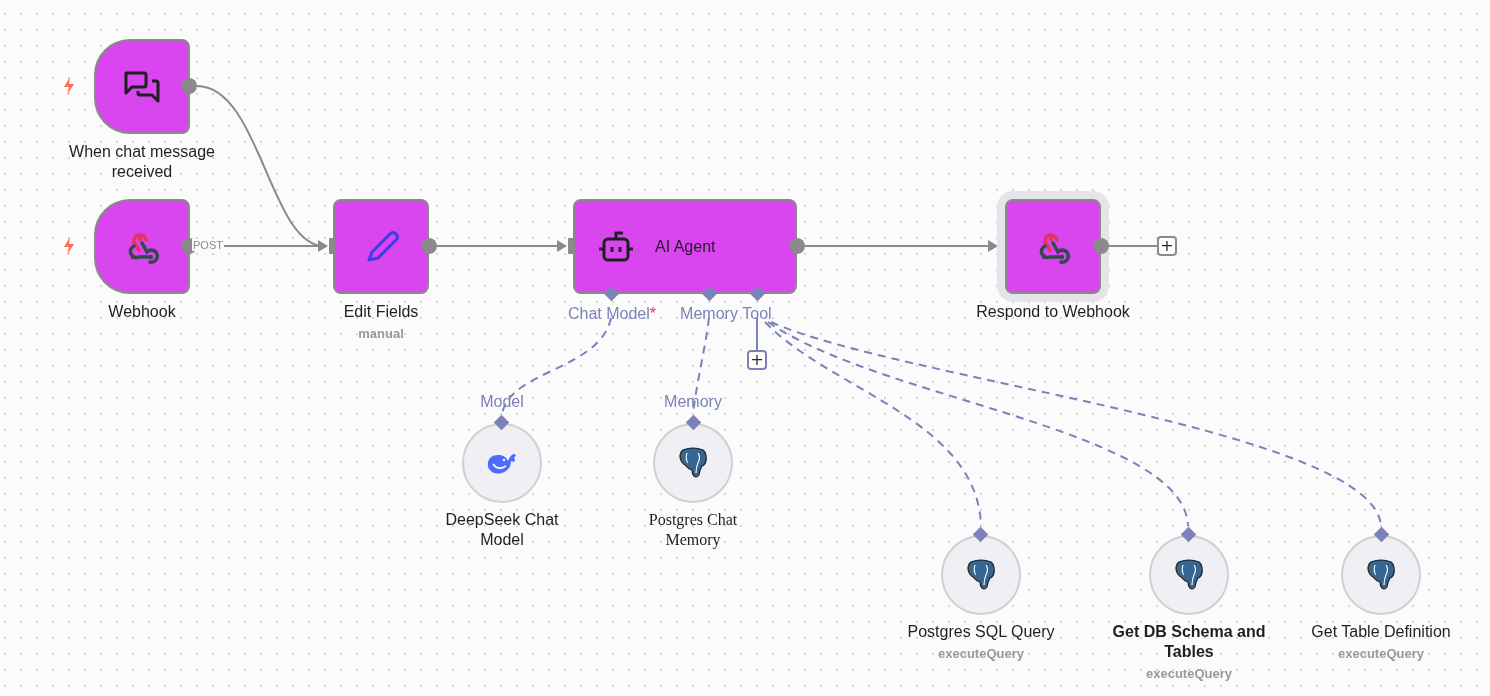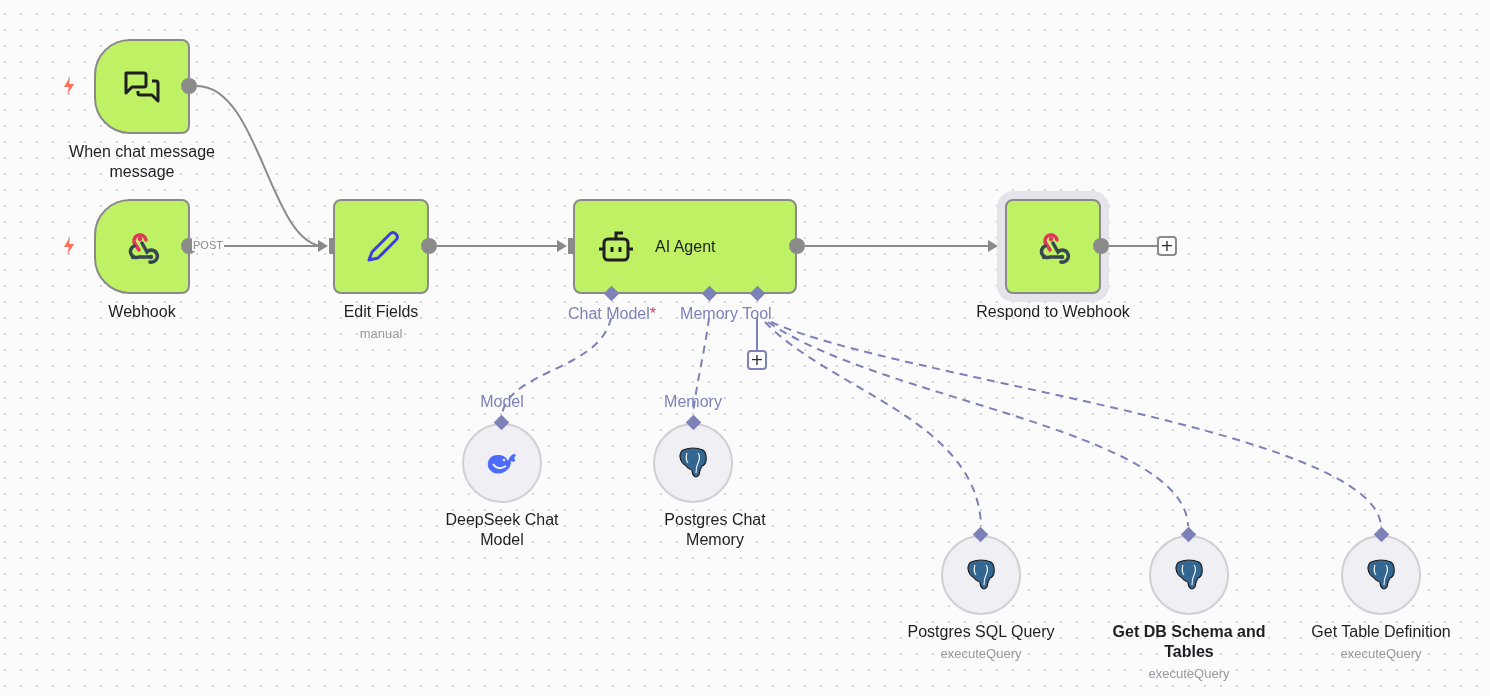--- a/index.html
+++ b/index.html
@@ -8,35 +8,35 @@
       background-color: #fbfbfb;
       background-image: radial-gradient(circle, #d4d4d8 1.1px, transparent 1.3px);
       background-size: 16px 16px;
       background-position: -3px 6px;
       font-family: "Liberation Sans", sans-serif;
       position: relative;
     }
     #canvas { position: absolute; left: 0; top: 0; width: 1490px; height: 527px; border-radius: 21px; }
     svg.edges { position: absolute; left: 0; top: 0; width: 1490px; height: 696px; pointer-events: none; }
     .node {
-      position: absolute; background: #bef264; border: 2px solid #8a8a8a;
+      position: absolute; background: #d946ef; border: 2px solid #8a8a8a;
       border-radius: 8px; display: flex; align-items: center; justify-content: center;
     }
     .node.trigger { border-radius: 36px 8px 8px 36px; }
     .node.selected-halo { box-shadow: 0 0 0 8px #e4e4ea; }
     .node.sub {
       border-radius: 50%; background: #f0f0f4; border: 2px solid #d0d0d4;
     }
     .node-label {
       position: absolute; text-align: center; color: #1f1f23; font-size: 16px; line-height: 20px;
       transform: translateX(-50%); white-space: nowrap;
     }
     .node-sublabel {
       position: absolute; text-align: center; color: #98989e; font-size: 13px;
-      transform: translateX(-50%); white-space: nowrap;
+      transform: translateX(-50%); white-space: nowrap; font-weight: bold;
     }
     .out-handle { position: absolute; width: 16px; height: 16px; border-radius: 50%; background: #8a8a8a; }
     .in-handle { position: absolute; width: 8px; height: 16px; background: #8a8a8a; border-radius: 1px; }
     .diamond { position: absolute; width: 11px; height: 11px; background: #7c82b8; transform: rotate(45deg); }
     .port-label { position: absolute; font-size: 16px; color: #7c82b8; transform: translateX(-50%); white-space: nowrap; }
     .req { color: #e0345b; }
     .trigger-bolt { position: absolute; width: 14px; height: 18px; }
     .plus-btn {
       position: absolute; width: 20px; height: 20px; border: 2px solid #8a8a8a; border-radius: 4px;
       background: #fff; display: flex; align-items: center; justify-content: center;
@@ -82,21 +82,21 @@
     <span class="icon">
       <svg width="40" height="36" viewBox="0 0 40 36">
         <path d="M4 4 H22 Q24 4 24 6 V16 Q24 18 22 18 H10 L4 24 Z" fill="none" stroke="#1f1f23" stroke-width="3" stroke-linejoin="round"></path>
         <path d="M30 12 H34 Q36 12 36 14 V32 L30 26 H18 Q16 26 16 24 V22" fill="none" stroke="#1f1f23" stroke-width="3" stroke-linejoin="round"></path>
       </svg>
     </span>
   </div>
   <div class="out-handle" style="left:181px; top:78px;"></div>
   <div class="node-label" style="left:142px; top:142px;">
     <div>When chat message</div>
-    <div>message</div>
+    <div>received</div>
   </div>
 
   <svg class="trigger-bolt" style="left:62px; top:237px;" viewBox="0 0 14 18">
     <path d="M8 0 L2 10 L7 10 L5 18 L12 7 L7 7 Z" fill="#ff6d5a"></path>
   </svg>
   <div class="node trigger" style="left:94px; top:199px; width:96px; height:95px;">
     <span class="icon">
       <svg width="36" height="34" viewBox="0 0 36 34">
         <path d="M15 20 L10 12 A6 6 0 1 1 22 10" fill="none" stroke="#e0345b" stroke-width="3.5" stroke-linecap="round"></path>
         <circle cx="16" cy="9" r="2.2" fill="#e0345b"></circle>
@@ -183,21 +183,21 @@
   <span class="port-label" style="left:693px; top:393px;">Memory</span>
   <div class="node sub" style="left:653px; top:423px; width:80px; height:80px;">
     <span class="icon">
       <svg class="pg" width="30" height="32" viewBox="0 0 30 32">
         <path d="M5 3 Q15 -1 25 3 Q29 6 28 14 Q27 18 24 19 Q22 22 21 28 Q19 31 16 29 Q14 27 14 23 Q10 22 7 18 Q3 16 2 10 Q2 5 5 3 Z" fill="#336791" stroke="#1f1f23" stroke-width="1.2"></path>
         <path d="M9 6 Q7 12 10 16 M20 6 Q23 10 20 16 Q18 20 18 26" fill="none" stroke="#ffffff" stroke-width="1.1"></path>
       </svg>
     </span>
   </div>
   <div class="diamond" style="left:688px; top:417px;"></div>
-  <div class="node-label" style="left:715px; top:510px;">
+  <div class="node-label" style="left:693px; top:510px;font-family:Liberation Serif, serif;">
     <div>Postgres Chat</div>
     <div>Memory</div>
   </div>
 
   <div class="node sub" style="left:941px; top:535px; width:80px; height:80px;">
     <span class="icon">
       <svg width="30" height="32" viewBox="0 0 30 32">
         <path d="M5 3 Q15 -1 25 3 Q29 6 28 14 Q27 18 24 19 Q22 22 21 28 Q19 31 16 29 Q14 27 14 23 Q10 22 7 18 Q3 16 2 10 Q2 5 5 3 Z" fill="#336791" stroke="#1f1f23" stroke-width="1.2"></path>
         <path d="M9 6 Q7 12 10 16 M20 6 Q23 10 20 16 Q18 20 18 26" fill="none" stroke="#ffffff" stroke-width="1.1"></path>
       </svg>

